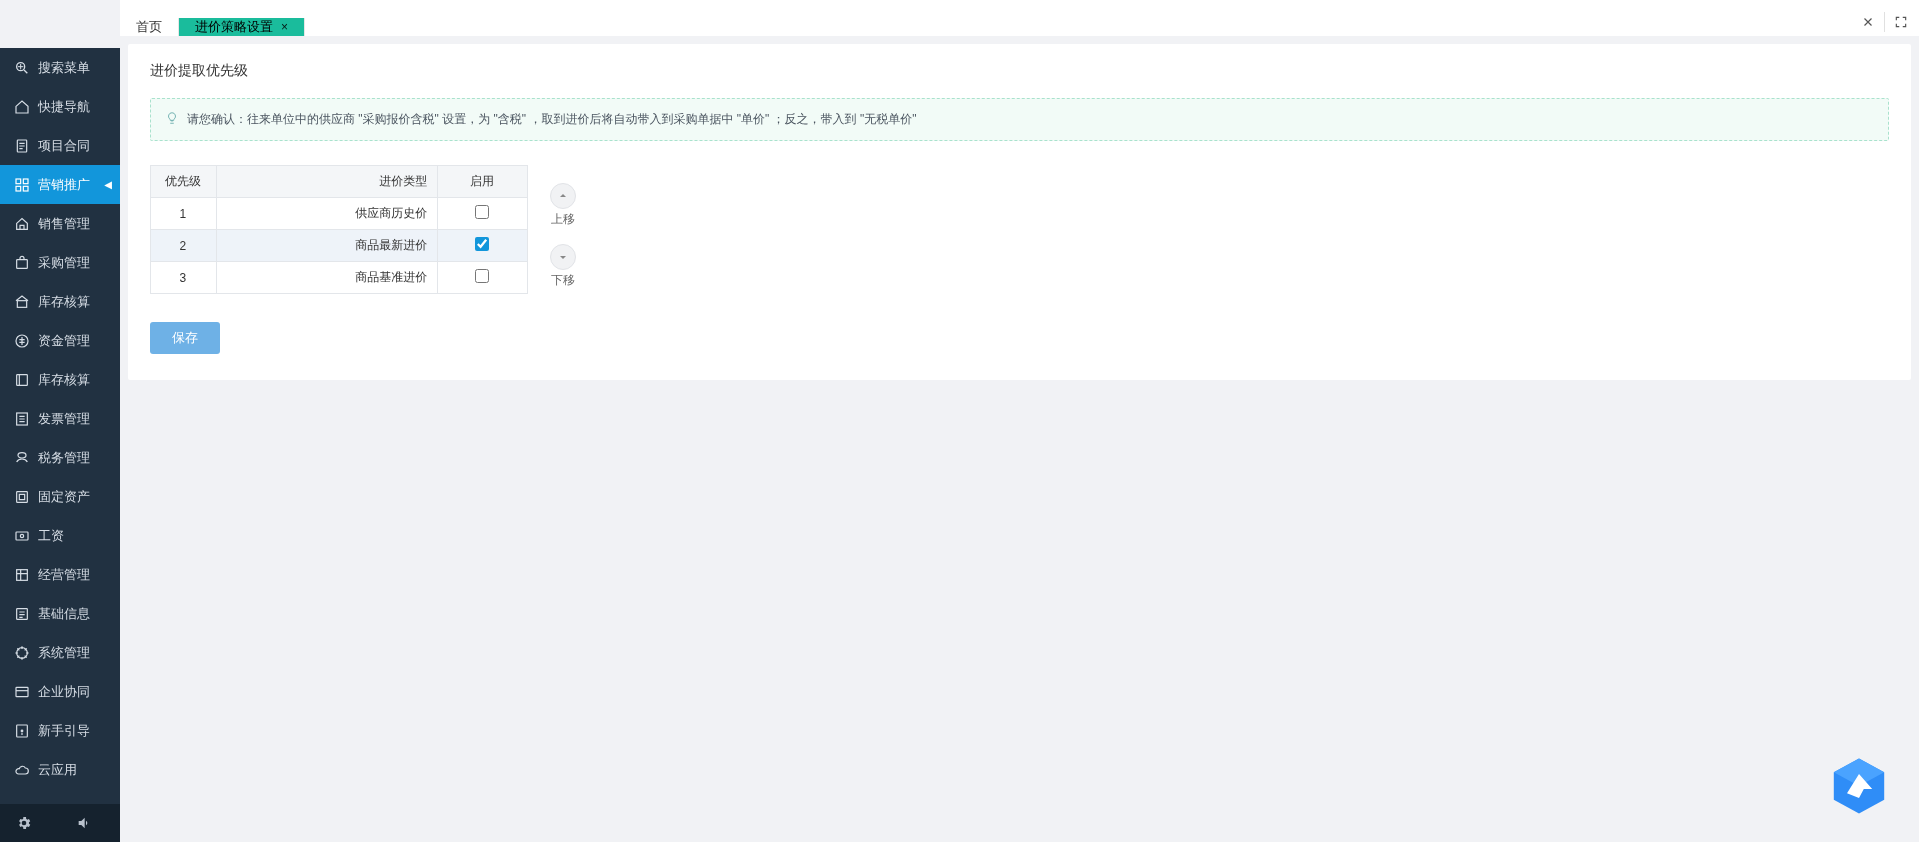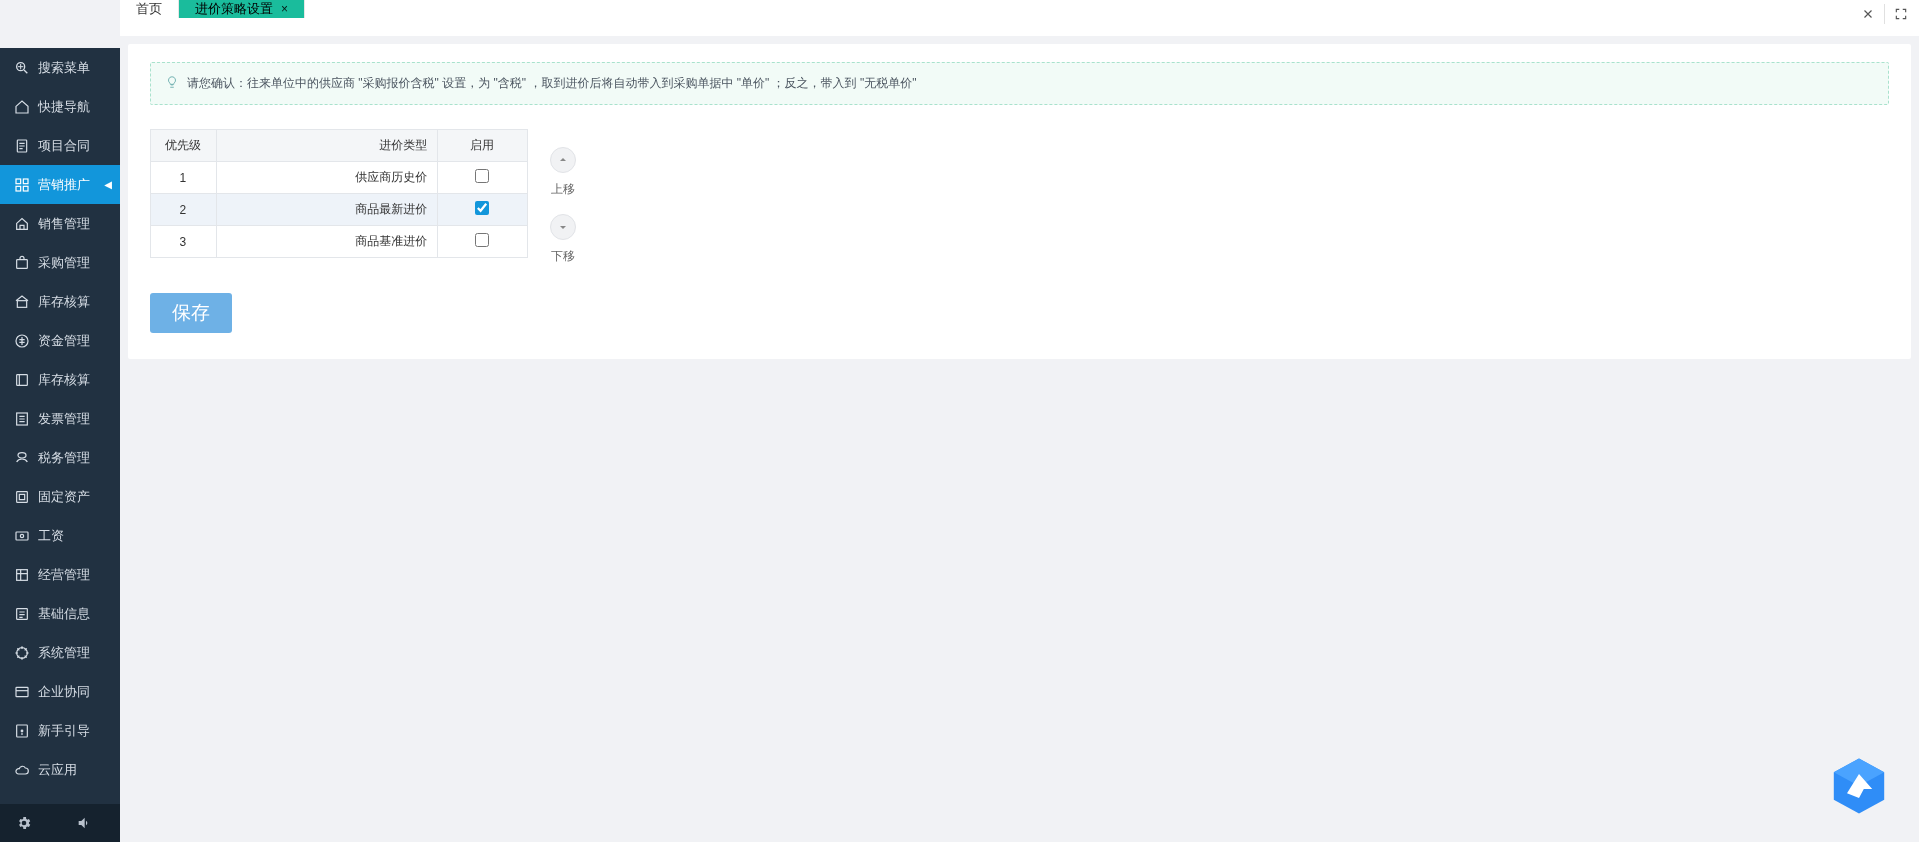--- a/index.html
+++ b/index.html
@@ -17,21 +17,21 @@
 .side-item.active .arrow { color: #fff; }
 .side-footer { height: 38px; background: #15222e; display: flex; align-items: center; }
 .side-footer .gear, .side-footer .vol { flex: 0 0 50%; display:flex; align-items:center; justify-content:center; color:#b8c1cc; cursor:pointer; height:100%; }
 .side-footer .gear { flex:0 0 40%; }
 .side-footer .vol { flex:0 0 60%; }
 
 
 .main { flex: 1; display: flex; flex-direction: column; background: #f1f2f5; min-width:0;}
 
 
-.tabbar { height: 36px; background: #fff; display: flex; align-items: flex-start; position: relative; }
+.tabbar { height: 36px; background: #fff; display: flex; align-items: flex-end; position: relative; }
 .tab { padding: 0 16px; display: flex; align-items: center; font-size: 13px; color: #333; cursor: pointer; border-right: 1px solid #e6e6e6; }
 .tab.active { background: #1abc9c; color: #000000; }
 .tab .close { margin-left: 8px; font-size: 12px; opacity:.85; }
 .tabbar-right { margin-left: auto; display: flex; align-items: center; padding-right: 4px; gap:0;}
 .tbr-btn { width: 28px; height: 28px; display:flex; align-items:center; justify-content:center; color:#555; cursor:pointer; }
 .tbr-divider { width:1px; height:20px; background:#e0e0e0; margin: 0 2px; }
 
 
 .panel { margin: 8px; background: #fff; border-radius: 2px; padding: 18px 22px 26px; }
 .panel-title { font-size: 14px; color: #333; margin-bottom: 18px; }
@@ -46,23 +46,23 @@
 table.prio td.center, table.prio th.center { text-align: center; padding-left: 9px; }
 table.prio tr.sel td { background: #eef3f9; }
 .col-priority { width: 66px; }
 .col-type { width: 222px; }
 .col-enable { width: 90px; }
 
 input[type=checkbox].cb { width:14px; height:14px; accent-color:#1296db; cursor:pointer;}
 
 .move-col { display:flex; flex-direction:column; align-items:center; gap:16px; padding-top:18px; }
 .round-btn { width:26px; height:26px; border-radius:50%; background:#f1f2f4; border:1px solid #e1e3e7; display:flex; align-items:center; justify-content:center; color:#888; cursor:pointer; }
-.move-grp { display:flex; flex-direction:column; align-items:center; gap:8px; font-size:12px; color:#666;}
-
-.save-btn { margin-top: 28px; display:inline-block; background:#6eb1e6; color:#fff; border:none; padding: 7px 22px; border-radius:3px; font-size:19px; cursor:pointer; }
+.move-grp { display:flex; flex-direction:column; align-items:center; gap:2px; font-size:12px; color:#666;}
+
+.save-btn { margin-top: 28px; display:inline-block; background:#6eb1e6; color:#fff; border:none; padding: 7px 22px; border-radius:3px; font-size:13px; cursor:pointer; }
 
 
 .float-logo { position: fixed; right: 30px; bottom: 26px; width: 60px; height: 60px; cursor:pointer; }
 
 </style>
 </head>
 <body>
 
 <div class="app">
   <aside class="sidebar">
@@ -276,20 +276,21 @@
         <div class="tbr-divider"></div>
         <div class="tbr-btn">
           <svg viewBox="0 0 24 24" width="14" height="14" stroke="currentColor" stroke-width="2" fill="none">
               <path d="M4 9V4h5M20 9V4h-5M4 15v5h5M20 15v5h-5"></path>
             </svg>
         </div>
       </div>
     </div>
 
     <div class="panel">
+      <div class="panel-title">进价提取优先级</div>
 
       <div class="hint">
         <span class="bulb">
           <svg viewBox="0 0 24 24" width="14" height="14" fill="none" stroke="currentColor" stroke-width="1.5">
               <path d="M9 21h6M10 17h4M12 3a6 6 0 0 0-4 10.5c.7.7 1 1.6 1 2.5h6c0-.9.3-1.8 1-2.5A6 6 0 0 0 12 3z"></path>
             </svg>
         </span>
         <span>请您确认：往来单位中的供应商 "采购报价含税" 设置，为 "含税" ，取到进价后将自动带入到采购单据中 "单价" ；反之，带入到 "无税单价"</span>
       </div>
 

